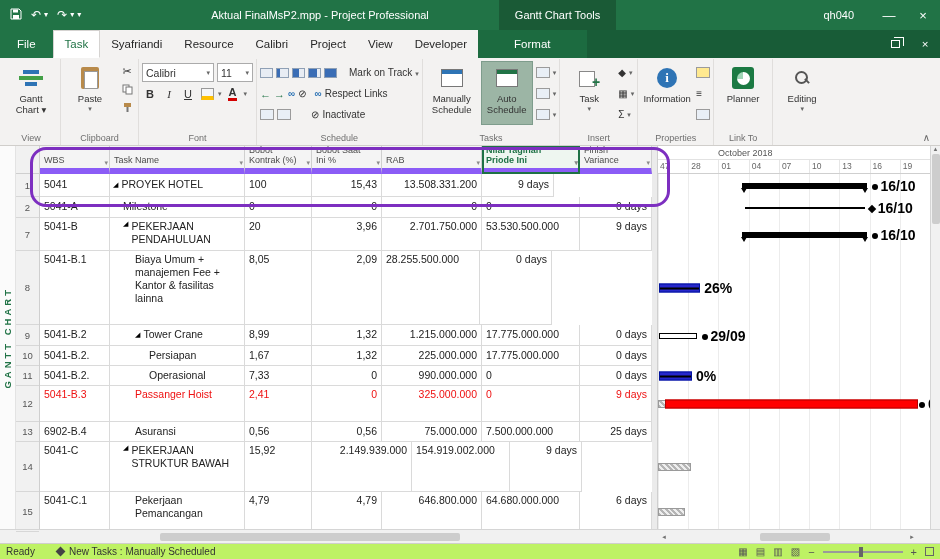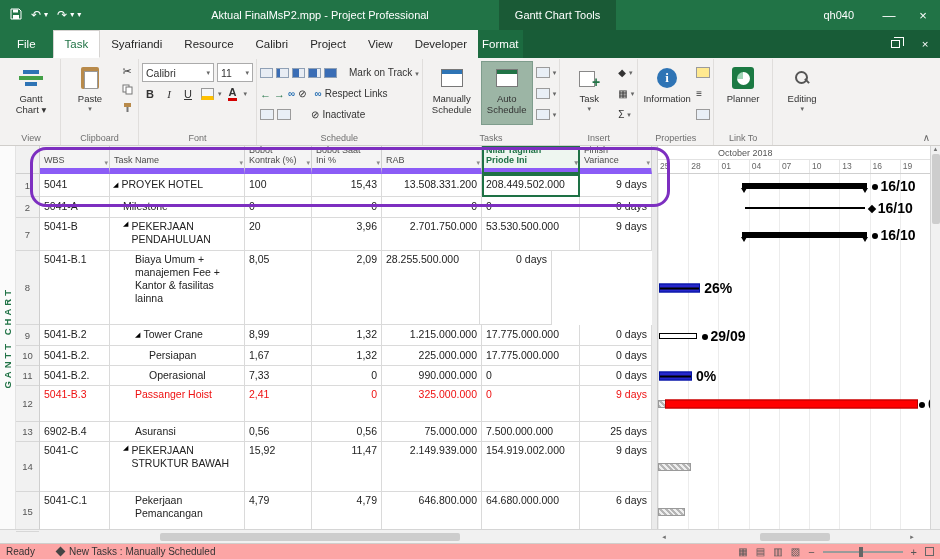--- a/index.html
+++ b/index.html
@@ -17,21 +17,21 @@
   .tb-spacer{flex:1}
   .account{margin-right:18px}
   .winbtn{width:34px;height:30px;display:flex;align-items:center;justify-content:center;font-size:13px;cursor:pointer}
 
   
   .tabrow{height:28px;display:flex;background:#f3f2f1;font-size:11.5px;flex:none;align-items:stretch}
   .tab-file{background:#217346;color:#fff;padding:0 17px;display:flex;align-items:center;cursor:pointer}
   .tab{padding:0 11px;display:flex;align-items:center;color:#262626;cursor:pointer}
   .tab.active{background:#fff;color:#217346;border:1px solid #d5d3d1;border-bottom:1px solid #fff}
   .tab-dark{flex:1;background:#185c37;color:#fff;display:flex;align-items:stretch}
-  .tab-format{padding:0 4px;display:flex;align-items:center;cursor:pointer;background:#1c6b40}
+  .tab-format{padding:0 36px;display:flex;align-items:center;cursor:pointer;background:#1c6b40}
   .tellme{display:flex;align-items:center;gap:7px;margin-left:26px;cursor:text}
   .bulb{width:12px;height:12px}
   .child-controls{margin-left:auto;display:flex;align-items:center}
   .cw-btn{width:30px;height:28px;display:flex;align-items:center;justify-content:center;cursor:pointer}
   .restore-glyph{width:9px;height:8px;border:1px solid #fff;position:relative;background:transparent}
   .restore-glyph::before{content:'';position:absolute;left:2px;top:-4px;width:9px;height:8px;border:1px solid #fff;border-bottom:none;border-left:none}
 
   
   .ribbon{height:88px;background:#f3f2f1;border-bottom:1px solid #d0cecb;display:flex;padding:1px 2px 0;flex:none;font-size:10px;color:#333}
   .rgroup{display:flex;flex-direction:column;border-right:1px solid #e0dedc;padding:0 3px}
@@ -122,21 +122,21 @@
   .progress-lb::before{display:none}
   .vscroll{width:10px;flex:none;background:#f1f1f1;border-left:1px solid #d5d5d5;display:flex;flex-direction:column;align-items:center;font-size:6px;color:#707070}
   .vthumb{width:8px;height:70px;background:#cdcdcd;border-radius:2px;margin-top:2px}
 
   
   .hscrollrow{height:14px;display:flex;background:#f1f1f1;border-top:1px solid #d5d5d5;flex:none;align-items:center}
   .hs-corner{width:40px;flex:none}
   .hs-track{height:10px;background:#f1f1f1;position:relative;flex:none}
   .hs-thumb{position:absolute;top:1px;height:8px;background:#cdcdcd;border-radius:2px}
   .hs-arrow{width:12px;font-size:7px;color:#707070;text-align:center;flex:none;cursor:pointer}
-  .statusbar{height:16px;background:#fca5a5;border-top:1px solid #d0cecb;display:flex;align-items:center;font-size:10px;color:#333;padding:0 6px;gap:22px;flex:none}
+  .statusbar{height:16px;background:#bef264;border-top:1px solid #d0cecb;display:flex;align-items:center;font-size:10px;color:#333;padding:0 6px;gap:22px;flex:none}
   .nt-icon{width:7px;height:7px;background:#444;transform:rotate(45deg);display:inline-block;margin-right:5px}
   .sb-right{margin-left:auto;display:flex;align-items:center;gap:8px}
   .sb-view{font-size:10px;color:#555;cursor:pointer}
   .zoom-track{width:80px;height:2px;background:#9a9a9a;position:relative}
   .zoom-thumb{position:absolute;left:45%;top:-4px;width:4px;height:10px;background:#666}
   .zbtn{font-size:11px;color:#555;cursor:pointer}
   .fit-icon{width:9px;height:9px;border:1px solid #666;display:inline-block}
 
   
   .annotation{position:absolute;left:30px;top:1px;width:640px;height:60px;border:3px solid #7d2fc0;border-radius:16px;pointer-events:none;z-index:40}
@@ -466,21 +466,20 @@
 
         <div class="tr h0 bold">
           <div class="cell c-wbs al">5041</div>
           <div class="cell c-task lv0">
               <span class="tri">◢</span>
               <span>PROYEK HOTEL</span>
             </div>
           <div class="cell c-k al">100</div>
           <div class="cell c-s ar">15,43</div>
           <div class="cell c-rab ar">13.508.331.200</div>
-          <div class="cell c-n al active-cell">208.449.502.000</div>
           <div class="cell c-v ar">9 days</div>
         </div>
 
         <div class="tr h1 bold">
           <div class="cell c-wbs al">5041-A</div>
           <div class="cell c-task lv1">Milestone</div>
           <div class="cell c-k al">0</div>
           <div class="cell c-s ar">0</div>
           <div class="cell c-rab ar">0</div>
           <div class="cell c-n al">0</div>
@@ -562,21 +561,20 @@
           <div class="cell c-v ar">25 days</div>
         </div>
 
         <div class="tr h9 bold tall">
           <div class="cell c-wbs al">5041-C</div>
           <div class="cell c-task lv1">
               <span class="tri">◢</span>
               <span>PEKERJAAN STRUKTUR BAWAH</span>
             </div>
           <div class="cell c-k al">15,92</div>
-          <div class="cell c-s ar">11,47</div>
           <div class="cell c-rab ar">2.149.939.000</div>
           <div class="cell c-n al">154.919.002.000</div>
           <div class="cell c-v ar">9 days</div>
         </div>
 
         <div class="tr h10 tall">
           <div class="cell c-wbs al">5041-C.1</div>
           <div class="cell c-task lv2">Pekerjaan Pemancangan</div>
           <div class="cell c-k al">4,79</div>
           <div class="cell c-s ar">4,79</div>
@@ -586,21 +584,21 @@
         </div>
 
       </div>
     </div>
 
     <div class="splitter"></div>
 
     <div class="gantt">
       <div class="g-month">October 2018</div>
       <div class="g-ticks">
-        <div class="g-tick">25</div>
+        <div class="g-tick">47</div>
         <div class="g-tick">28</div>
         <div class="g-tick">01</div>
         <div class="g-tick">04</div>
         <div class="g-tick">07</div>
         <div class="g-tick">10</div>
         <div class="g-tick">13</div>
         <div class="g-tick">16</div>
         <div class="g-tick">19</div>
       </div>
       <div class="g-body">

